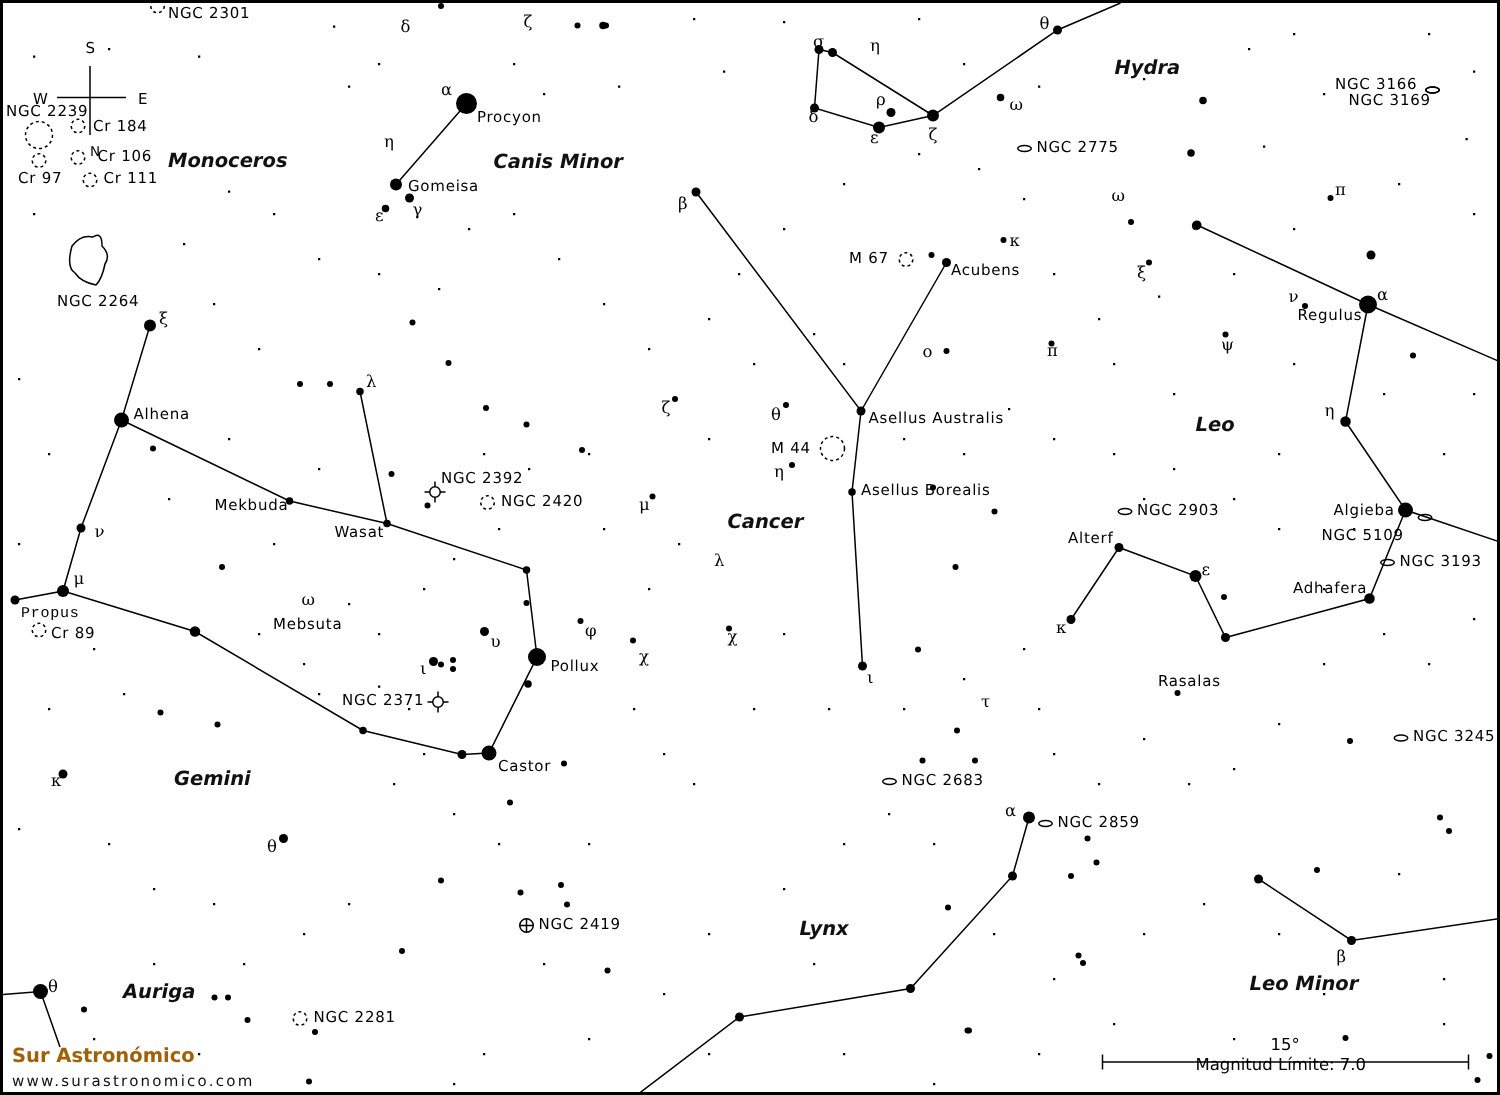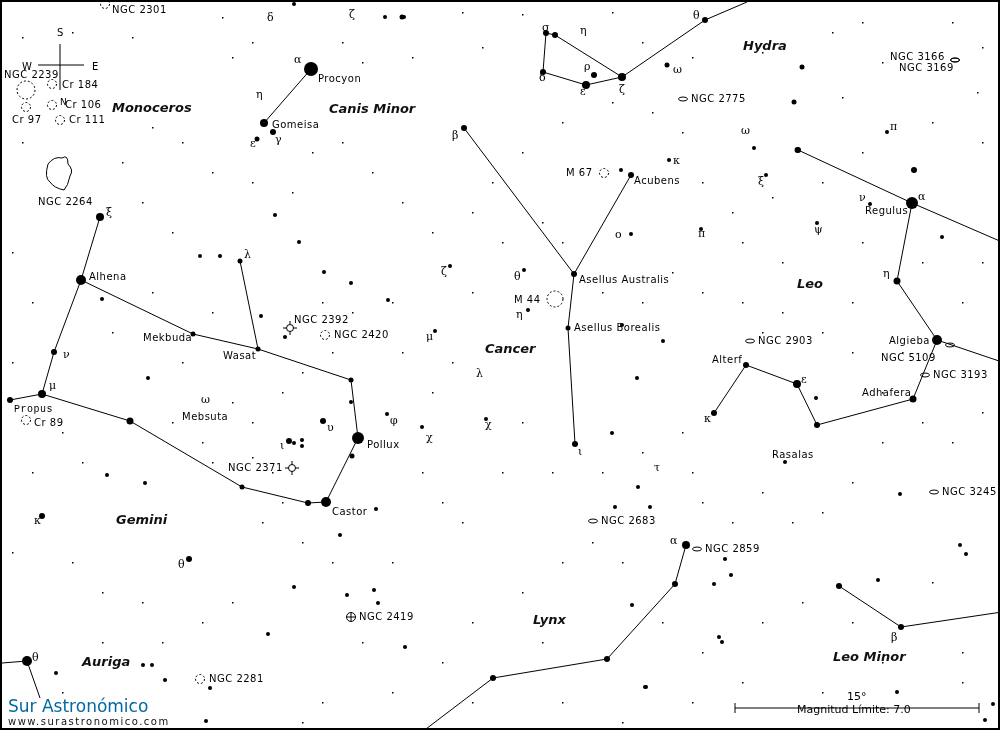--- a/index.html
+++ b/index.html
@@ -2,21 +2,21 @@
 <html><head>
 <meta charset="utf-8">
 <style>
   html, body { margin: 0; padding: 0; background: #ffffff; }
   body { width: 1000px; height: 730px; overflow: hidden; font-family: "DejaVu Sans", sans-serif; }
   #chart-wrap { position: relative; width: 1000px; height: 730px; border-right: 2px solid #000; border-bottom: 2px solid #000; border-top: 2px solid #000; border-left: 2px solid #000; box-sizing: border-box; background: #fff; }
   svg { position: absolute; left: 0; top: 0; }
   .lbl { position: absolute; font-size: 10px; color: #000; white-space: nowrap; letter-spacing: 0.5px; line-height: 1; }
   .greek { position: absolute; font-size: 11px; color: #000; line-height: 1; font-family: "DejaVu Serif", serif; }
   .const { position: absolute; font-size: 13px; font-weight: bold; font-style: italic; color: #111; white-space: nowrap; line-height: 1; }
-  .brand { position: absolute; left: 6px; top: 696px; font-size: 17px; font-weight: normal; color: #0369a1; line-height: 1; }
+  .brand { position: absolute; left: 6px; top: 696px; font-size: 13px; font-weight: bold; color: #a16207; line-height: 1; }
   .url { position: absolute; left: 6px; top: 715px; font-size: 10px; letter-spacing: 1.5px; color: #111; line-height: 1; }
   .scale-label { position: absolute; font-size: 11px; color: #000; line-height: 1; }
 </style>
 </head>
 <body>
 
 <div id="chart-wrap">
   <svg id="sky" width="1000" height="730">
       <polyline points="309,67 262,121" fill="none" stroke="#000" stroke-width="1"></polyline>
       <polyline points="462,126 572,272 629,173" fill="none" stroke="#000" stroke-width="1"></polyline>

